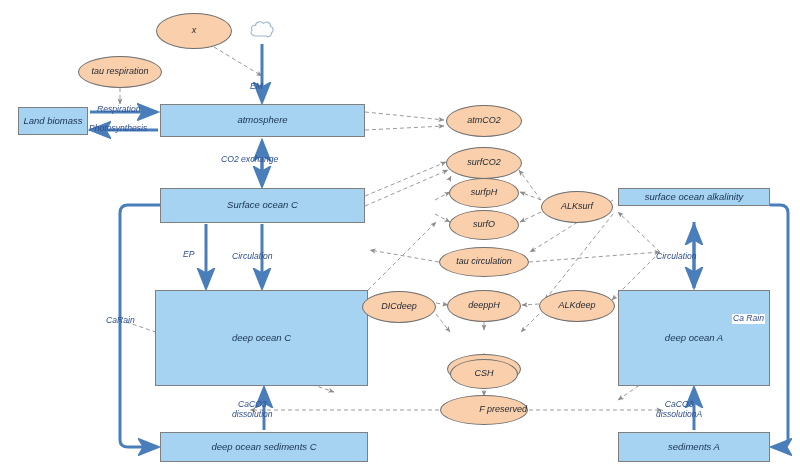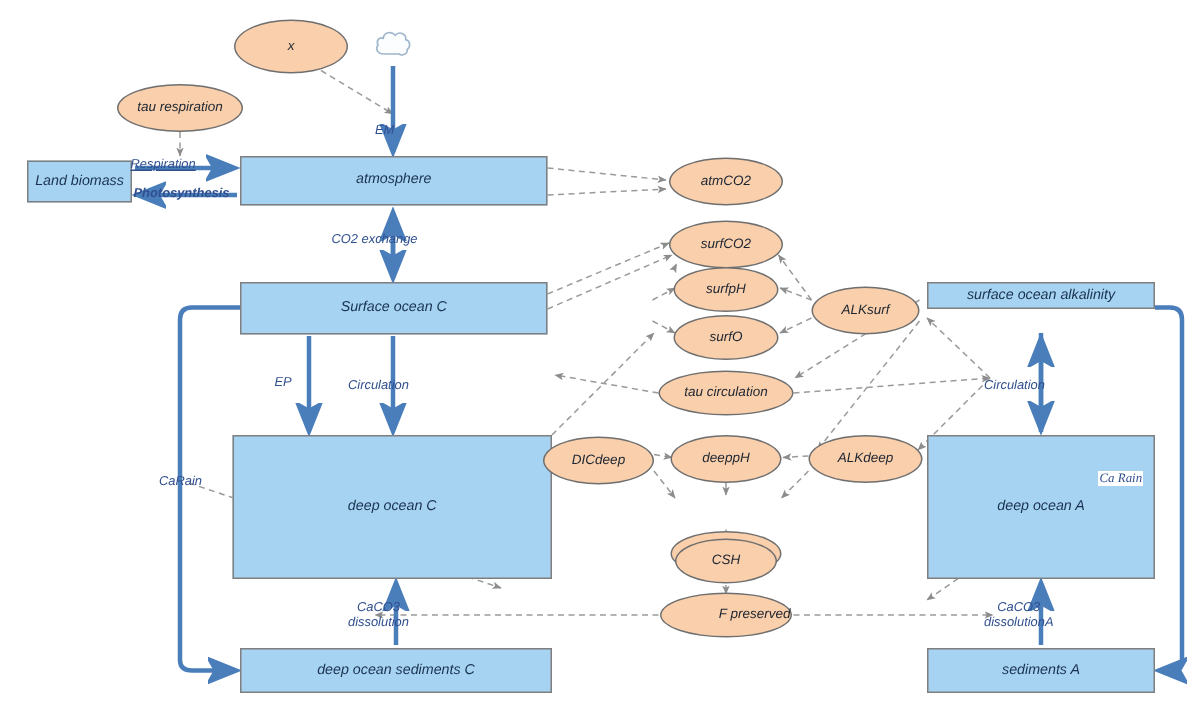--- a/index.html
+++ b/index.html
@@ -45,21 +45,20 @@
     font-size:8.6px;
     text-align:center;
     line-height:1.12;
     white-space:nowrap;
     z-index:6;
     background:transparent;
   }
   .flowlabel.boxed{
     background:#ffffff;
     padding:0 1px;
-    font-family:Liberation Serif, serif;
   }
   .cloud{position:absolute;z-index:3;}
 </style>
 </head>
 <body>
 
 <div id="canvas">
 
   <svg id="wires" viewBox="0 0 800 476" xmlns="http://www.w3.org/2000/svg">
     <defs>
@@ -191,22 +190,22 @@
     <span>deepCO3</span>
   </div>
   <div class="aux" style="left:450px;top:359px;width:68px;height:30px;">
     <span>CSH</span>
   </div>
   <div class="aux" style="left:440px;top:395px;width:88px;height:30px;justify-content:flex-end;">
     <span>F preserved</span>
   </div>
 
   <div class="flowlabel" style="left:250px;top:70px;margin-top:12px;">EM</div>
-  <div class="flowlabel" style="left:87px;top:105px;text-decoration:underline;">Respiration</div>
-  <div class="flowlabel" style="left:89px;top:124px;font-weight:bold;">Photosynthesis</div>
+  <div class="flowlabel" style="left:97px;top:105px;">Respiration</div>
+  <div class="flowlabel" style="left:89px;top:124px;">Photosynthesis</div>
   <div class="flowlabel" style="left:221px;top:155px;">CO2 exchange</div>
   <div class="flowlabel" style="left:183px;top:250px;">EP</div>
   <div class="flowlabel" style="left:232px;top:252px;">Circulation</div>
   <div class="flowlabel" style="left:656px;top:252px;">Circulation</div>
   <div class="flowlabel" style="left:106px;top:316px;">CaRain</div>
   <div class="flowlabel boxed" style="left:732px;top:314px;">Ca Rain</div>
   <div class="flowlabel" style="left:232px;top:400px;white-space:pre;">CaCO3
 dissolution</div>
   <div class="flowlabel" style="left:656px;top:400px;white-space:pre;">CaCO3
 dissolutionA</div>

